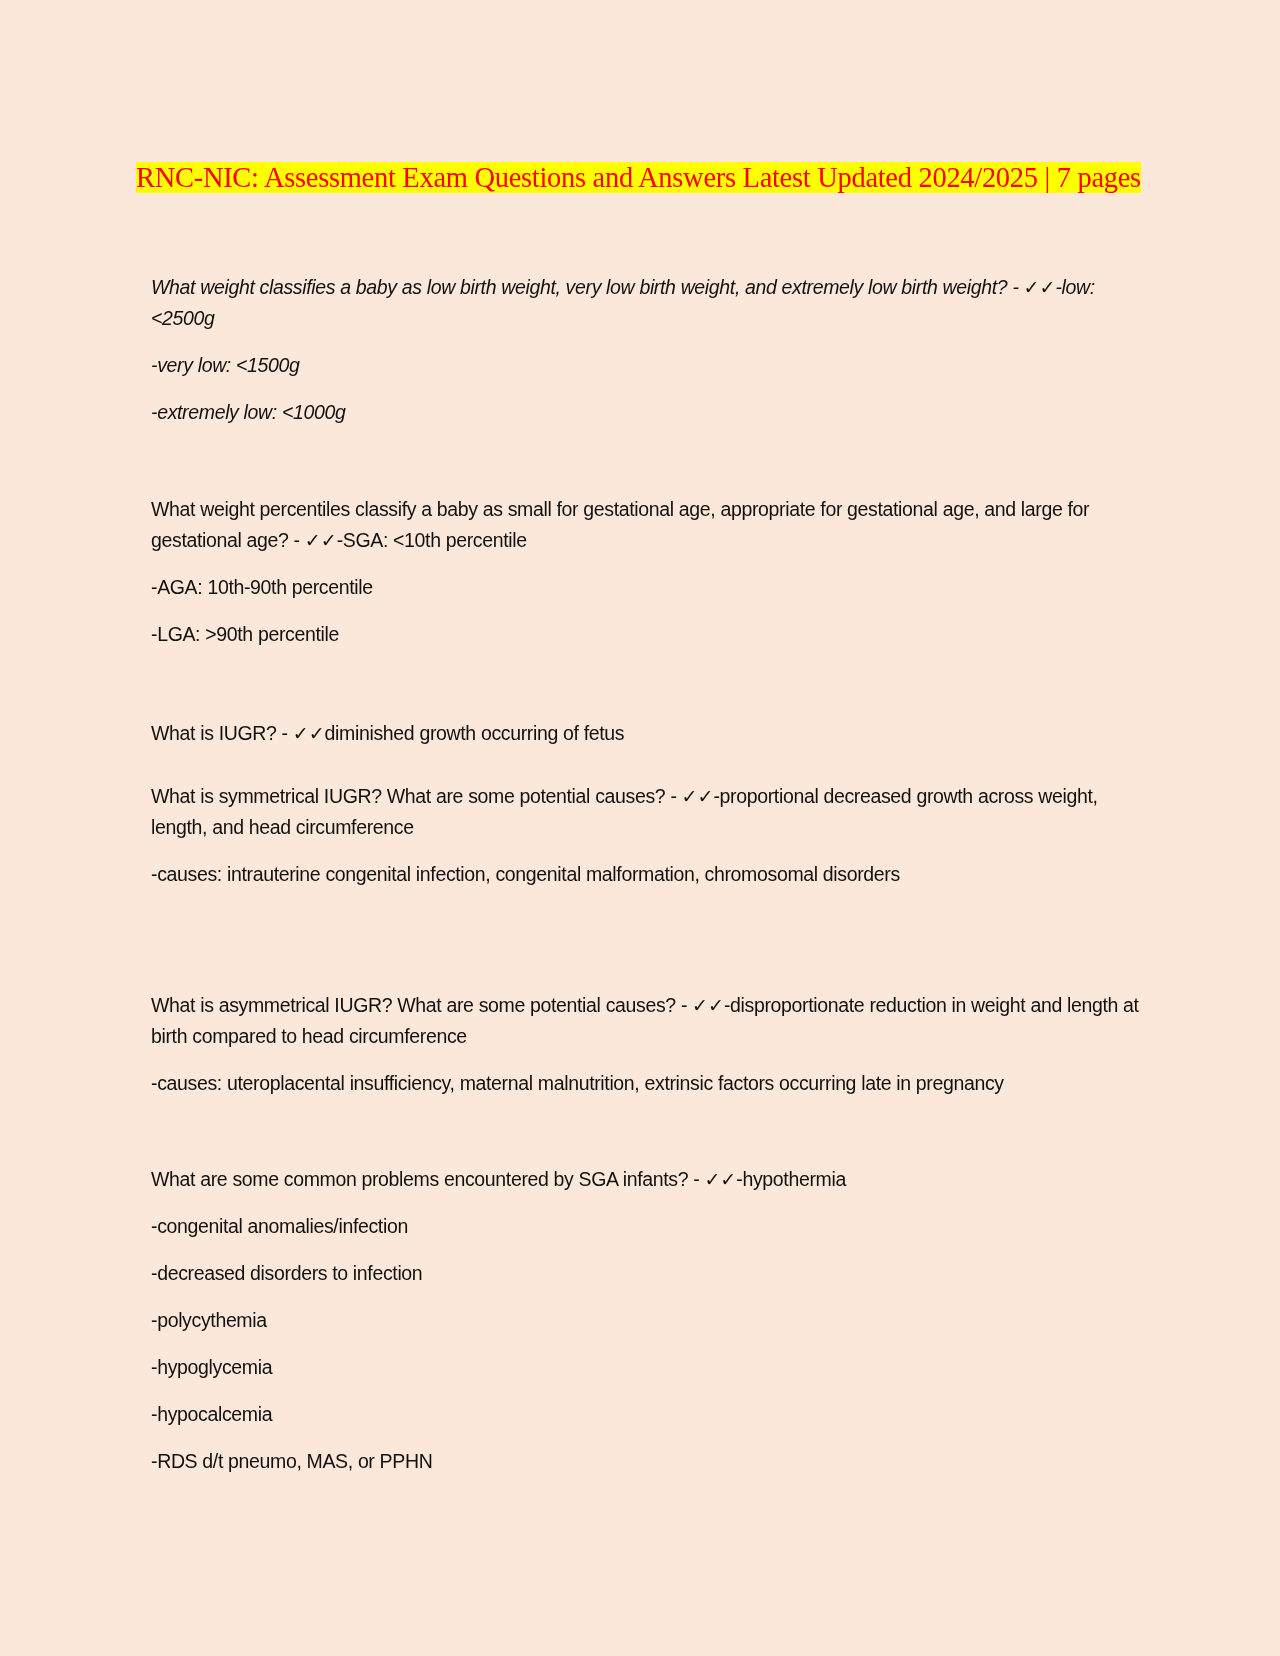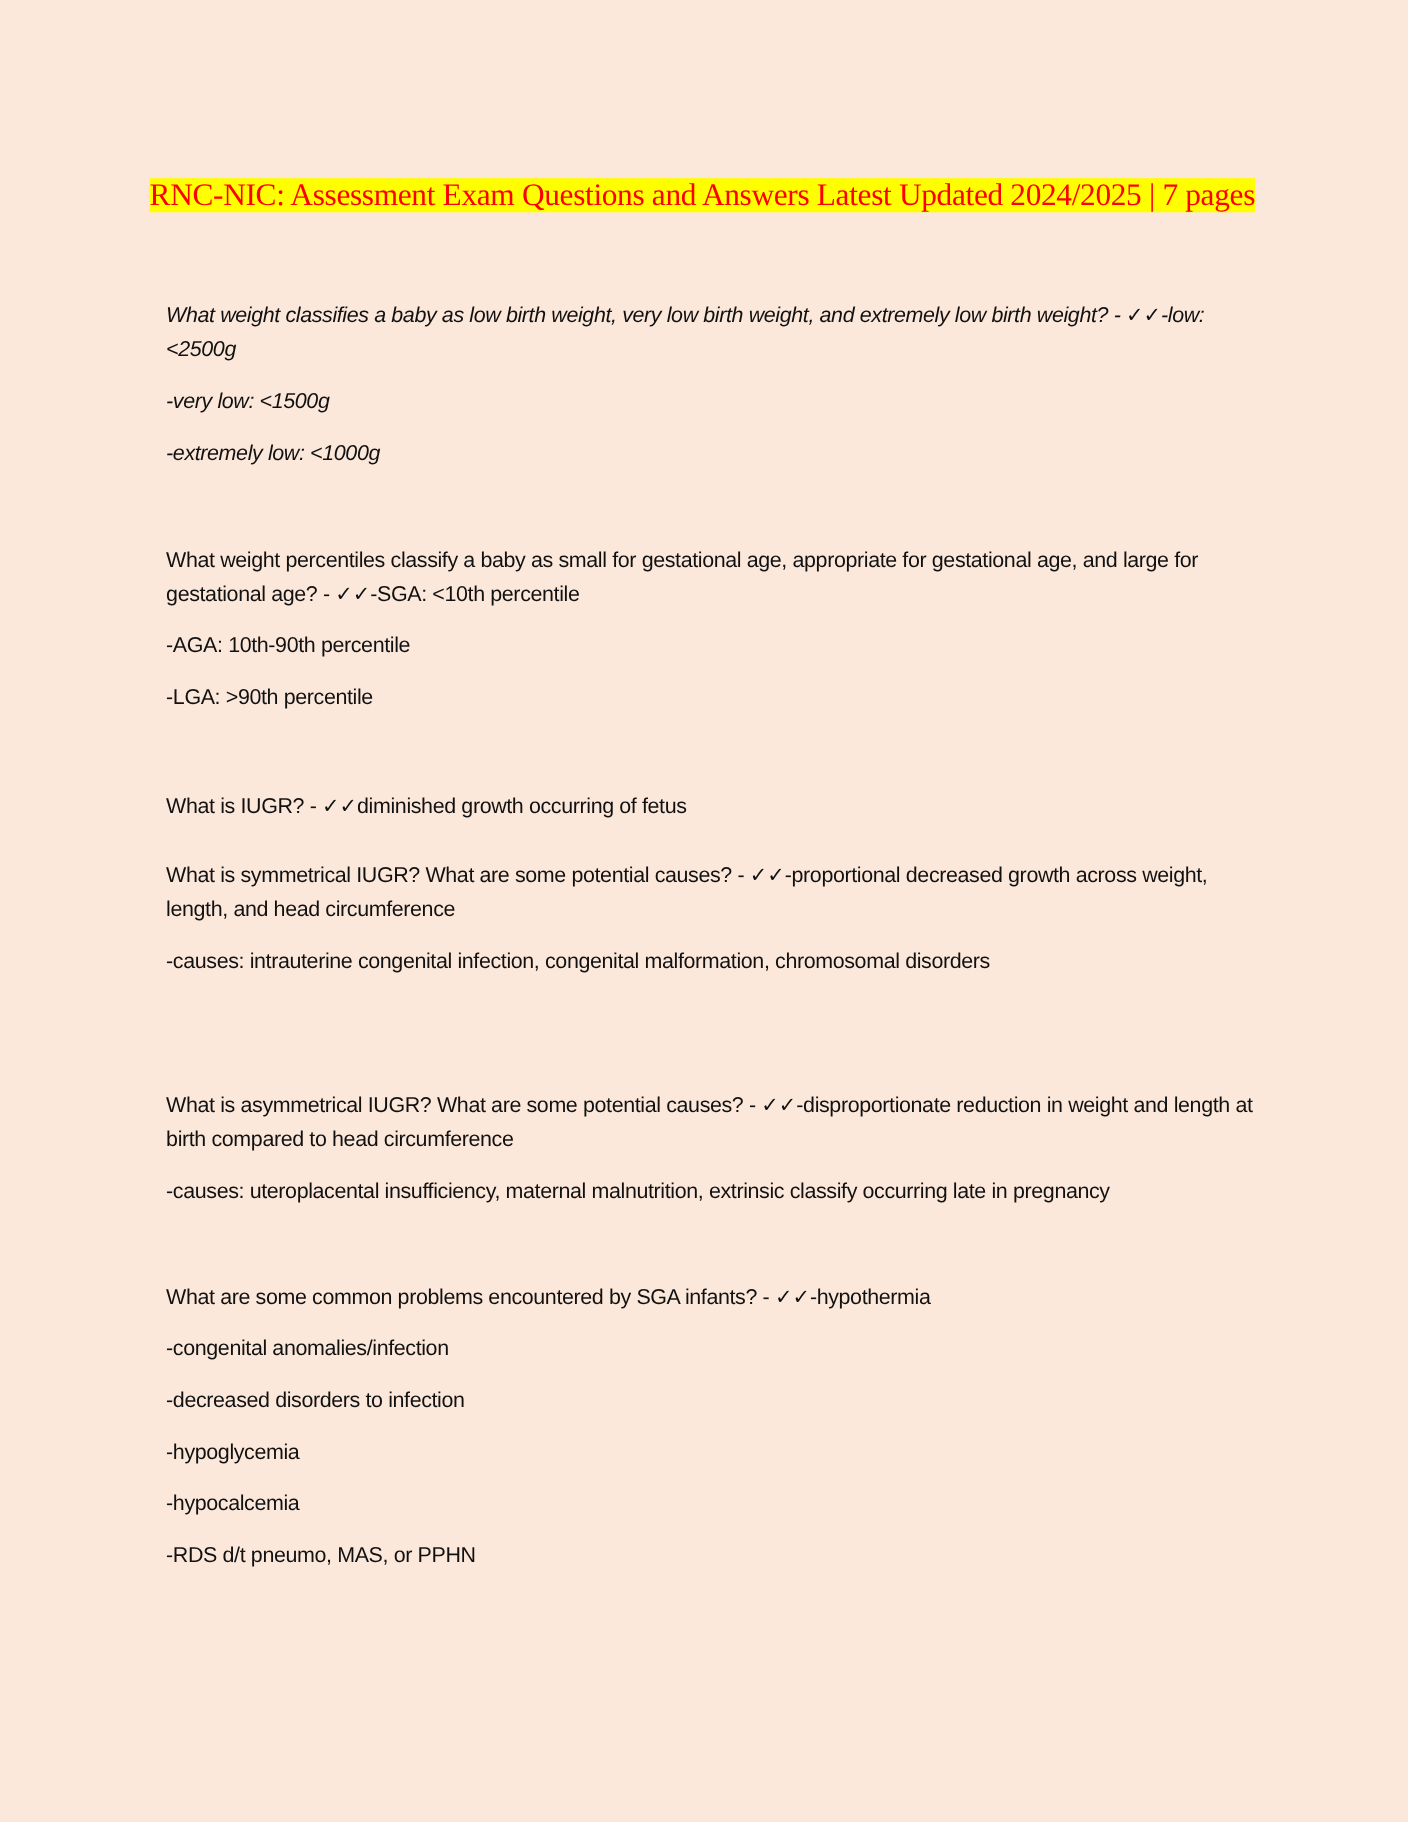--- a/index.html
+++ b/index.html
@@ -75,23 +75,24 @@
   <p><span>What is IUGR? - </span><span class="check">✓✓</span><span>diminished growth occurring of fetus</span></p>
 </div>
 
 <div class="qa" style="top:781px;">
   <p><span>What is symmetrical IUGR? What are some potential causes? - </span><span class="check">✓✓</span><span>-proportional decreased growth across weight, length, and head circumference</span></p>
   <p class="extra">-causes: intrauterine congenital infection, congenital malformation, chromosomal disorders</p>
 </div>
 
 <div class="qa" style="top:990px;">
   <p><span>What is asymmetrical IUGR? What are some potential causes? - </span><span class="check">✓✓</span><span>-disproportionate reduction in weight and length at birth compared to head circumference</span></p>
-  <p class="extra">-causes: uteroplacental insufficiency, maternal malnutrition, extrinsic classify occurring late in pregnancy</p>
+  <p class="extra">-causes: uteroplacental insufficiency, maternal malnutrition, extrinsic factors occurring late in pregnancy</p>
 </div>
 
 <div class="qa" style="top:1164px;">
   <p><span>What are some common problems encountered by SGA infants? - </span><span class="check">✓✓</span><span>-hypothermia</span></p>
   <p class="extra">-congenital anomalies/infection</p>
   <p class="extra">-decreased disorders to infection</p>
+  <p class="extra">-polycythemia</p>
   <p class="extra">-hypoglycemia</p>
   <p class="extra">-hypocalcemia</p>
   <p class="extra">-RDS d/t pneumo, MAS, or PPHN</p>
 </div>
 
 </body></html>

